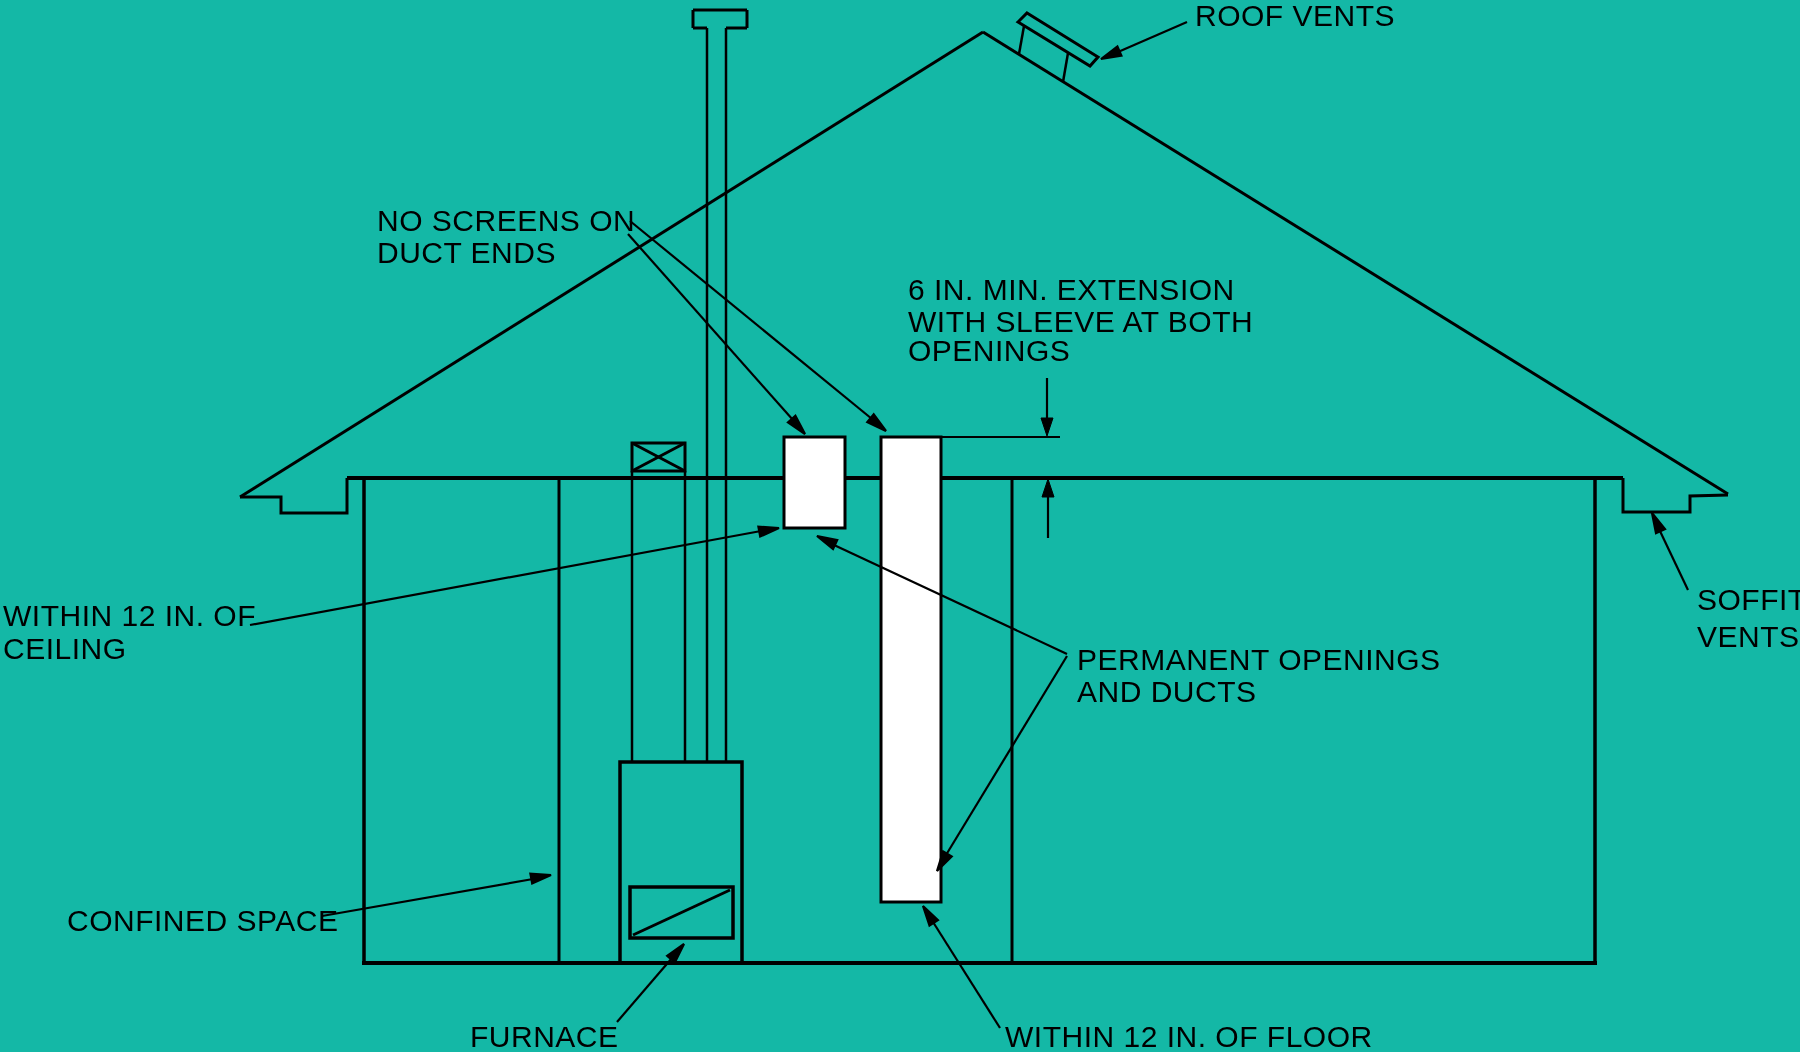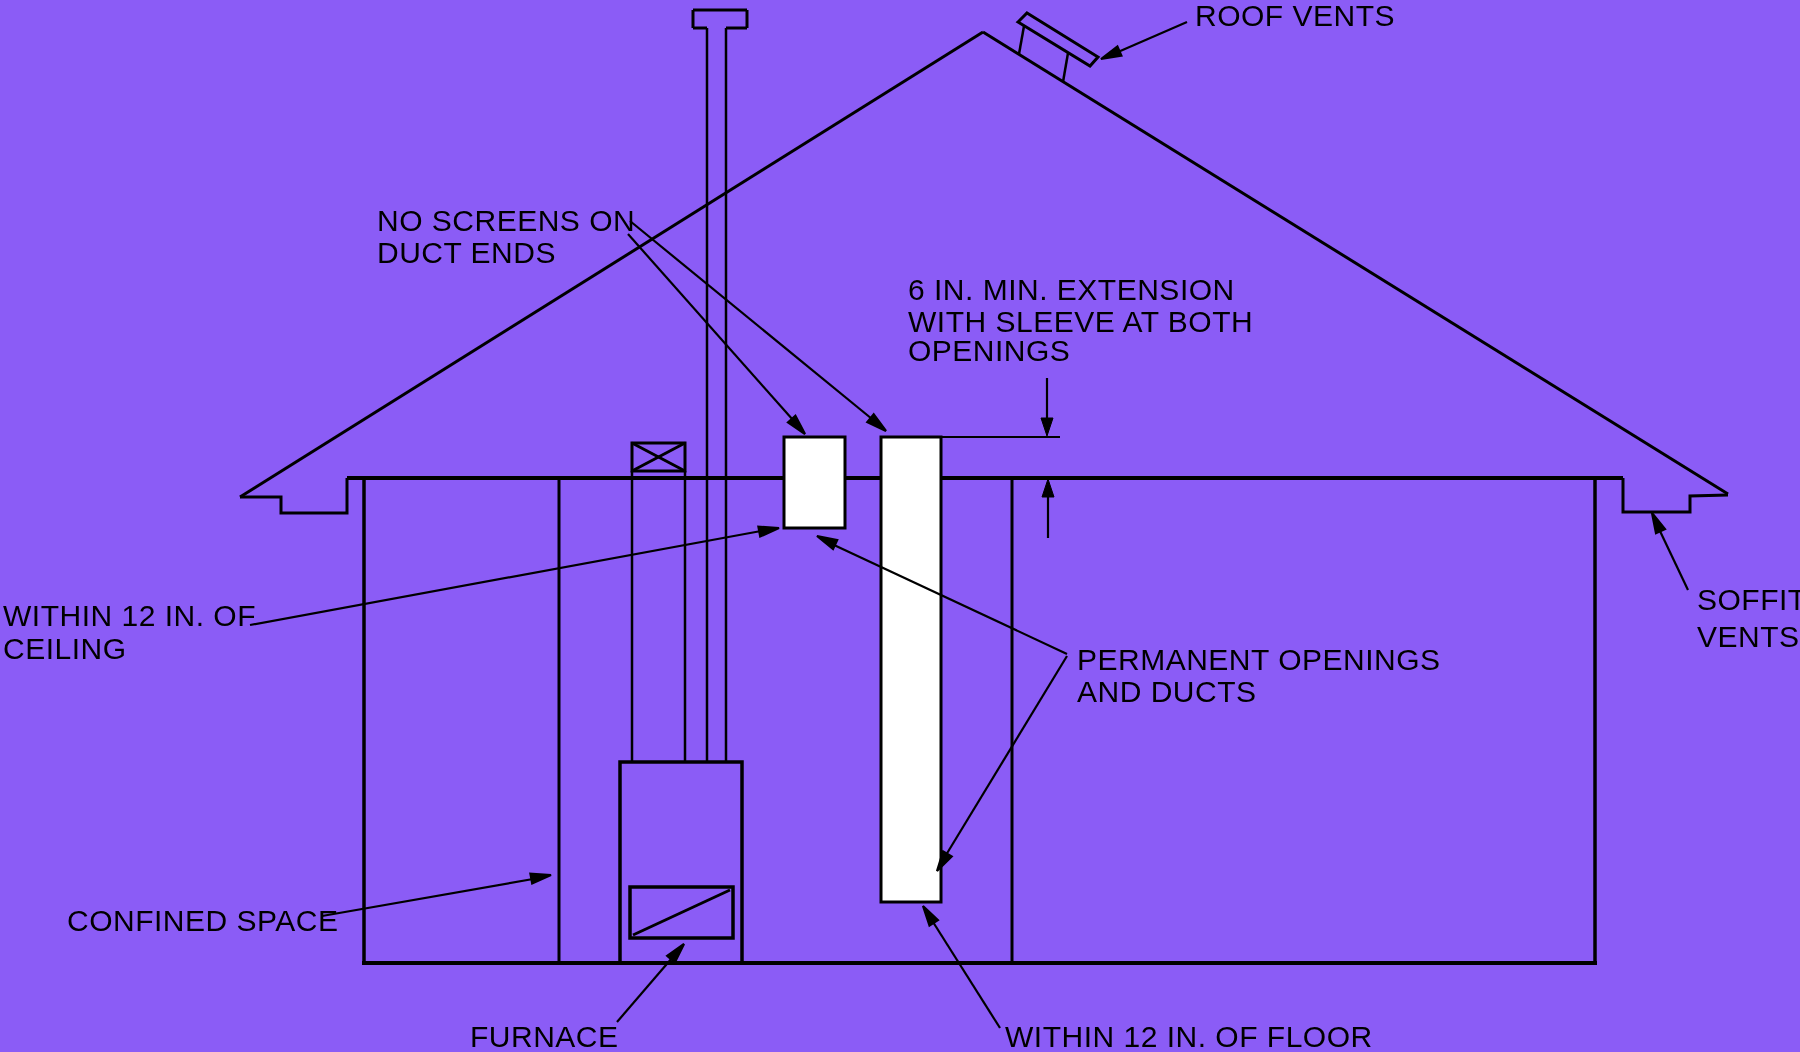--- a/index.html
+++ b/index.html
@@ -3,21 +3,21 @@
 <meta charset="utf-8">
 <style>
   html, body {
     margin: 0;
     padding: 0;
     background: #ffffff;
   }
   .diagram-wrap {
     width: 1800px;
     height: 1052px;
-    background: #8b5cf6;
+    background: #14b8a6;
   }
   svg text {
     font-family: "Liberation Sans", "DejaVu Sans", sans-serif;
     font-size: 30px;
     fill: #000000;
     letter-spacing: 0.5px;
   }
 </style>
 </head>
 <body>

